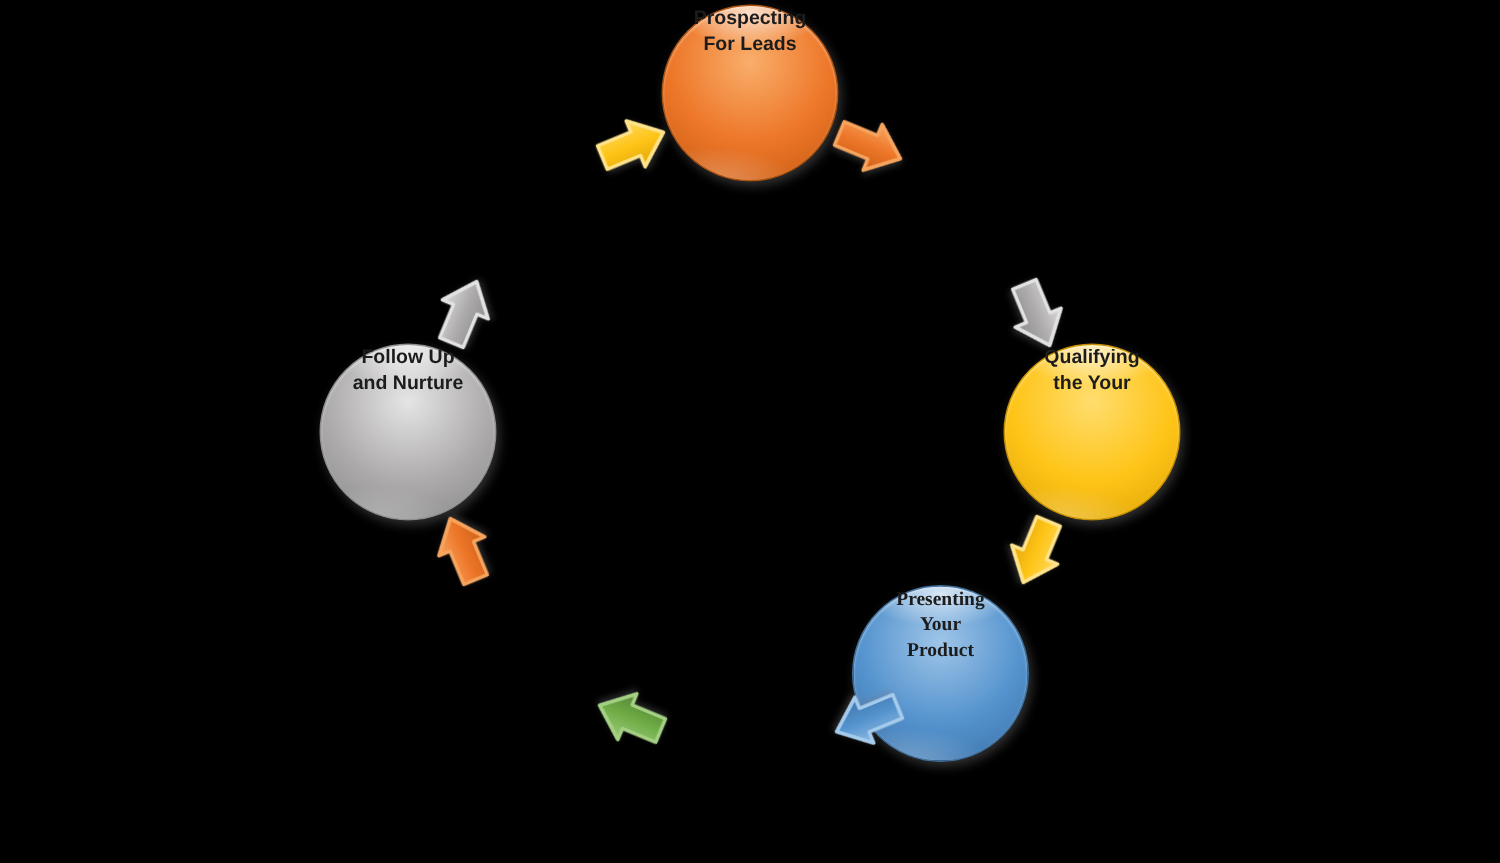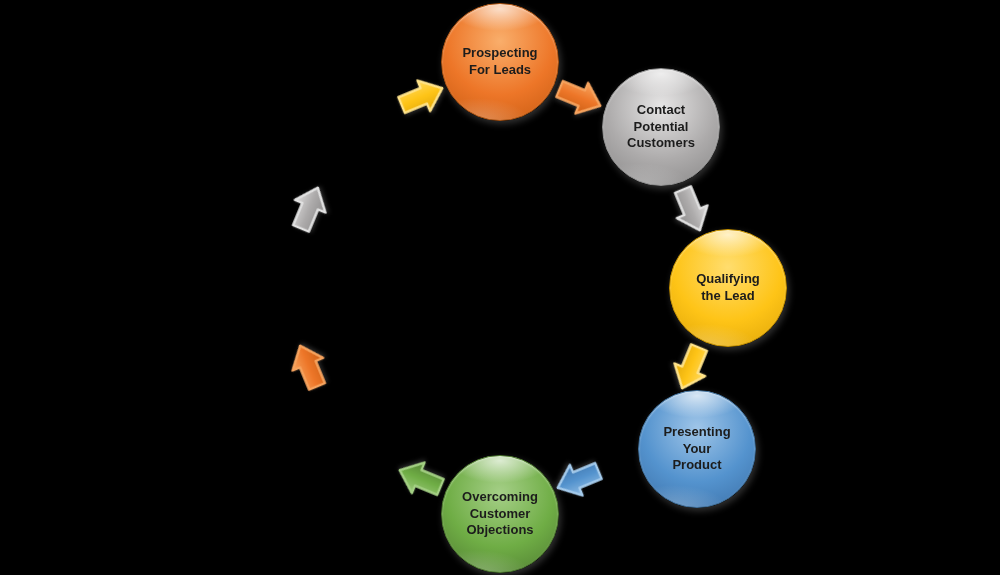--- a/index.html
+++ b/index.html
@@ -15,42 +15,42 @@
     background: var(--bg, #000);
   }
   
   .node {
     position: absolute;
     width: 118px;
     height: 118px;
     border-radius: 50%;
     box-sizing: border-box;
     display: flex;
-    align-items: center;
+    align-items: flex-start;
     justify-content: center;
     border: 1.5px solid var(--border, #888);
     background:
       radial-gradient(ellipse 58% 26% at 50% 4%, rgba(255,255,255,.72), rgba(255,255,255,0) 74%),
       radial-gradient(ellipse 85% 38% at 30% 102%, rgba(255,255,255,.28), rgba(255,255,255,0) 55%),
       radial-gradient(circle at 50% 32%, var(--light, #ccc) 0%, var(--base, #999) 55%, var(--dark, #666) 100%);
     box-shadow: 2px 3px 7px rgba(130,130,130,.38), inset 0 1px 2px rgba(255,255,255,.45);
   }
   .node-label {
     font-weight: bold;
     font-size: 13px;
     line-height: 1.3;
     white-space: pre-line;
     text-align: center;
     color: var(--text, #1c1c1c);
     padding: 0 6px;
   }
   .pos-n0 { left: 441px; top: 3px; }
   .pos-n1 { left: 602px; top: 68px; }
   .pos-n2 { left: 669px; top: 229px; }
-  .pos-n3 { left: 638px; top: 390px; }
+  .pos-n3 { left: 568px; top: 390px; font-family: Liberation Serif, serif; }
   .pos-n4 { left: 441px; top: 455px; }
   .pos-n5 { left: 280px; top: 390px; }
   .pos-n6 { left: 213px; top: 229px; }
   .pos-n7 { left: 280px; top: 68px; }
   
   .arrow {
     position: absolute;
     width: 52px;
     height: 44px;
     transform-origin: 50% 50%;
@@ -67,38 +67,32 @@
 </style>
 </head>
 <body style="--bg: #000000; --text: #1C1C1C;">
 
 <div class="canvas">
 
   <div class="node pos-n0" style="--light: #F9AE6B; --base: #ED7628; --dark: #C55A11; --border: #AA5414; --stroke: #F6A35E;">
     <span class="node-label">Prospecting
 For Leads</span>
   </div>
-  <div class="node pos-n1" style="--light: #E6E5E5; --base: #ADABAB; --dark: #868585; --border: #8F8F8F; --stroke: #E2E2E2;">
-    <span class="node-label">Contact
-Potential
-Customers</span>
-  </div>
   <div class="node pos-n2" style="--light: #FFDD6E; --base: #FEC417; --dark: #DCA206; --border: #C49000; --stroke: #FFE38A;">
     <span class="node-label">Qualifying
-the Lead</span>
+the Your</span>
   </div>
   <div class="node pos-n3" style="--light: #9FC5E8; --base: #5493CE; --dark: #3A6EA5; --border: #41719C; --stroke: #A5CBEC;">
     <span class="node-label">Presenting
 Your
 Product</span>
   </div>
-  <div class="node pos-n4" style="--light: #A5CF87; --base: #6FAD45; --dark: #4E7A31; --border: #4F7B31; --stroke: #A4D084;">
-    <span class="node-label">Overcoming
-Customer
-Objections</span>
+  <div class="node pos-n6" style="--light: #E6E5E5; --base: #ADABAB; --dark: #868585; --border: #8F8F8F; --stroke: #E2E2E2;">
+    <span class="node-label">Follow Up
+and Nurture</span>
   </div>
 
   <div class="arrow pos-a0" style="--light: #F9AE6B; --base: #ED7628; --dark: #C55A11; --border: #AA5414; --stroke: #F6A35E;">
     <svg width="52" height="44" viewBox="-26 -22 52 44">
       <defs>
           <linearGradient id="ag0" x1="0" y1="-20" x2="0" y2="20" gradientUnits="userSpaceOnUse">
         <stop offset="0" style="stop-color:var(--light)"></stop>
             <stop offset="0.5" style="stop-color:var(--base)"></stop>
             <stop offset="1" style="stop-color:var(--dark)"></stop>
       </linearGradient>

